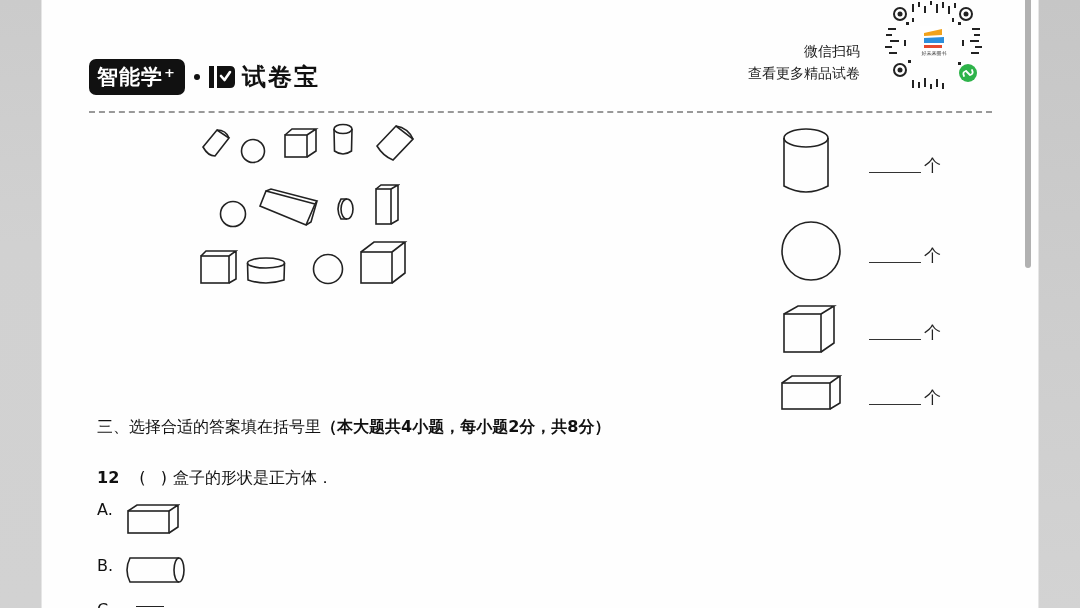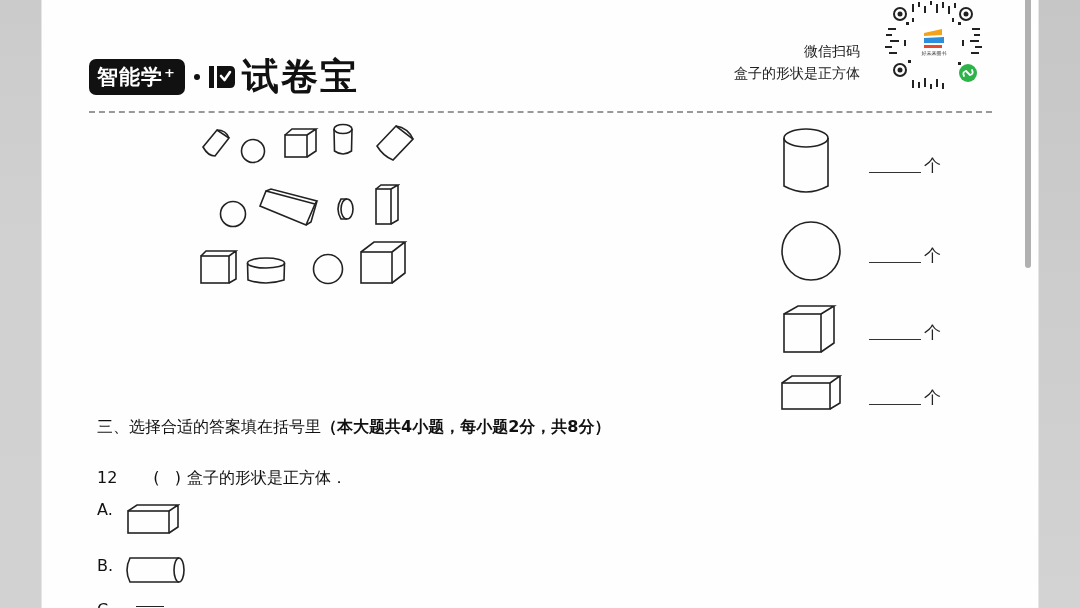--- a/index.html
+++ b/index.html
@@ -17,36 +17,36 @@
   .scrollbar { position:absolute; left:1025px; top:0; width:6px; height:268px;
     background:#b1b1b1; border-radius:0 0 3px 3px; }
 
   
   .brand { position:absolute; left:89px; top:60px; height:34px; display:flex; align-items:center; }
   .brand-badge { background:#111; color:#fff; font-weight:bold; font-size:21px; line-height:30px;
     padding:0 9px 0 8px; border-radius:7px; letter-spacing:1px; height:36px; display:flex; align-items:center; }
   .brand-badge sup { font-size:13px; position:relative; top:-4px; margin-left:1px; }
   .brand-dot { width:6px; height:6px; background:#111; border-radius:50%; margin:0 8px 0 9px; }
   .brand-logo { width:28px; height:28px; margin-right:6px; }
-  .brand-name { font-size:37px; font-weight:bold; color:#111; letter-spacing:2px; }
+  .brand-name { font-size:24px; font-weight:bold; color:#111; letter-spacing:2px; }
 
   .qr-text { position:absolute; right:220px; top:40px; text-align:right; font-size:14px; color:#222; line-height:22px; }
   .qr { position:absolute; left:882px; top:0; width:104px; height:92px; }
 
   .dashline { position:absolute; left:89px; top:111px; width:903px; height:0; border-top:2px dashed #999; }
 
   
   .shape { position:absolute; }
   .blank { position:absolute; width:52px; height:0; border-top:1.5px solid #333; }
   .ge { position:absolute; font-size:17px; color:#222; }
 
   .section-title { position:absolute; left:97px; top:417px; font-size:16px; color:#111; white-space:nowrap; }
   .section-title .paren { font-weight:bold; }
   .question { position:absolute; left:97px; top:468px; font-size:16px; color:#111; white-space:nowrap; }
-  .q-num { margin-right:36px; }
+  .q-num { margin-right:20px;font-weight:bold; }
   .q-blank { margin-right:6px; }
   .opt-label { position:absolute; font-size:16px; color:#111; }
 </style>
 </head>
 <body>
 
 <div class="gutter-left"></div>
 <div class="page"></div>
 <div class="gutter-right"></div>
 <div class="scrollbar"></div>
@@ -60,21 +60,21 @@
   <svg class="brand-logo" viewBox="0 0 28 28">
     <rect x="1" y="3" width="5" height="22" fill="#111"></rect>
     <path d="M9 3 H22 Q27 3 27 8 V20 Q27 25 22 25 H9 Z" fill="#111"></path>
     <path d="M13 13 L16.5 17 L22 9" stroke="#fff" stroke-width="2.6" fill="none" stroke-linecap="round" stroke-linejoin="round"></path>
   </svg>
   <span class="brand-name">试卷宝</span>
 </div>
 
 <div class="qr-text">
   <div>微信扫码</div>
-  <div>盒子的形状是正方体</div>
+  <div>查看更多精品试卷</div>
 </div>
 
 <svg class="qr" viewBox="0 0 104 92">
   <g fill="#222">
 
     <circle cx="18" cy="14" r="6" fill="none" stroke="#222" stroke-width="2"></circle>
       <circle cx="18" cy="14" r="2.5"></circle>
     <circle cx="84" cy="14" r="6" fill="none" stroke="#222" stroke-width="2"></circle>
       <circle cx="84" cy="14" r="2.5"></circle>
     <circle cx="18" cy="70" r="6" fill="none" stroke="#222" stroke-width="2"></circle>

